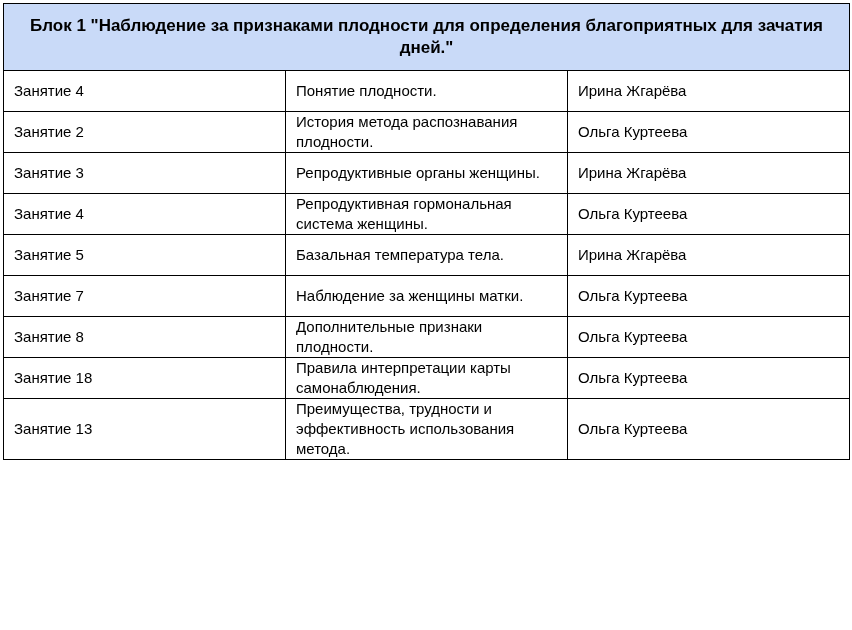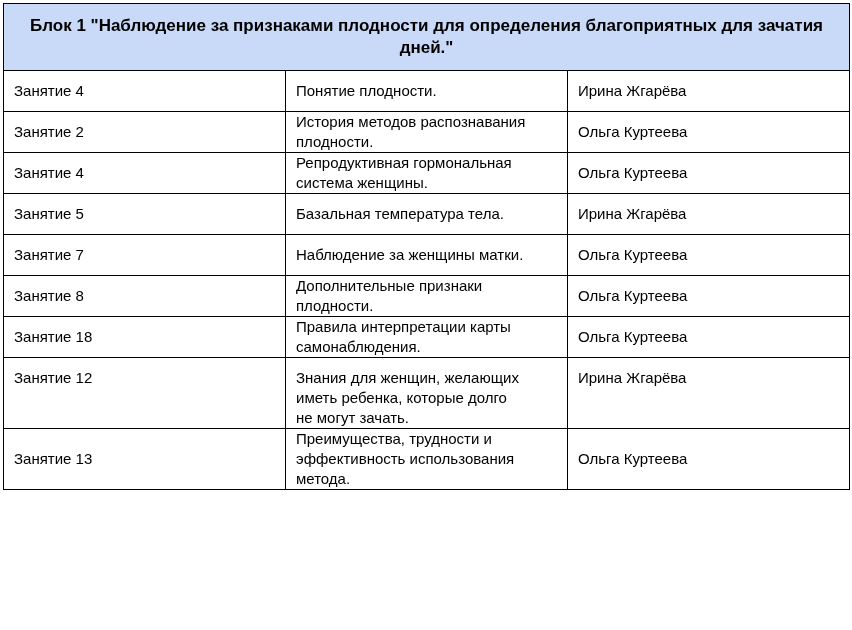--- a/index.html
+++ b/index.html
@@ -31,22 +31,27 @@
     </tr>
   </thead>
   <tbody>
     <tr>
       <td class="c1">Занятие 4</td>
       <td>Понятие плодности.</td>
       <td class="c3">Ирина Жгарёва</td>
     </tr>
     <tr>
       <td class="c1">Занятие 2</td>
-      <td>История методов распознавания плодности.</td>
+      <td>История метода распознавания плодности.</td>
       <td class="c3">Ольга Куртеева</td>
+    </tr>
+    <tr>
+      <td class="c1">Занятие 3</td>
+      <td>Репродуктивные органы женщины.</td>
+      <td class="c3">Ирина Жгарёва</td>
     </tr>
     <tr>
       <td class="c1">Занятие 4</td>
       <td>Репродуктивная гормональная система женщины.</td>
       <td class="c3">Ольга Куртеева</td>
     </tr>
     <tr>
       <td class="c1">Занятие 5</td>
       <td>Базальная температура тела.</td>
       <td class="c3">Ирина Жгарёва</td>
@@ -59,25 +64,19 @@
     <tr>
       <td class="c1">Занятие 8</td>
       <td>Дополнительные признаки плодности.</td>
       <td class="c3">Ольга Куртеева</td>
     </tr>
     <tr>
       <td class="c1">Занятие 18</td>
       <td>Правила интерпретации карты самонаблюдения.</td>
       <td class="c3">Ольга Куртеева</td>
     </tr>
-    <tr class="tall">
-      <td class="c1">Занятие 12</td>
-      <td class="pre">Знания для женщин, желающих иметь ребенка, которые долго
- не могут зачать.</td>
-      <td class="c3">Ирина Жгарёва</td>
-    </tr>
     <tr>
       <td class="c1">Занятие 13</td>
       <td>Преимущества, трудности и эффективность использования метода.</td>
       <td class="c3">Ольга Куртеева</td>
     </tr>
   </tbody>
 </table>
 
 </body></html>

